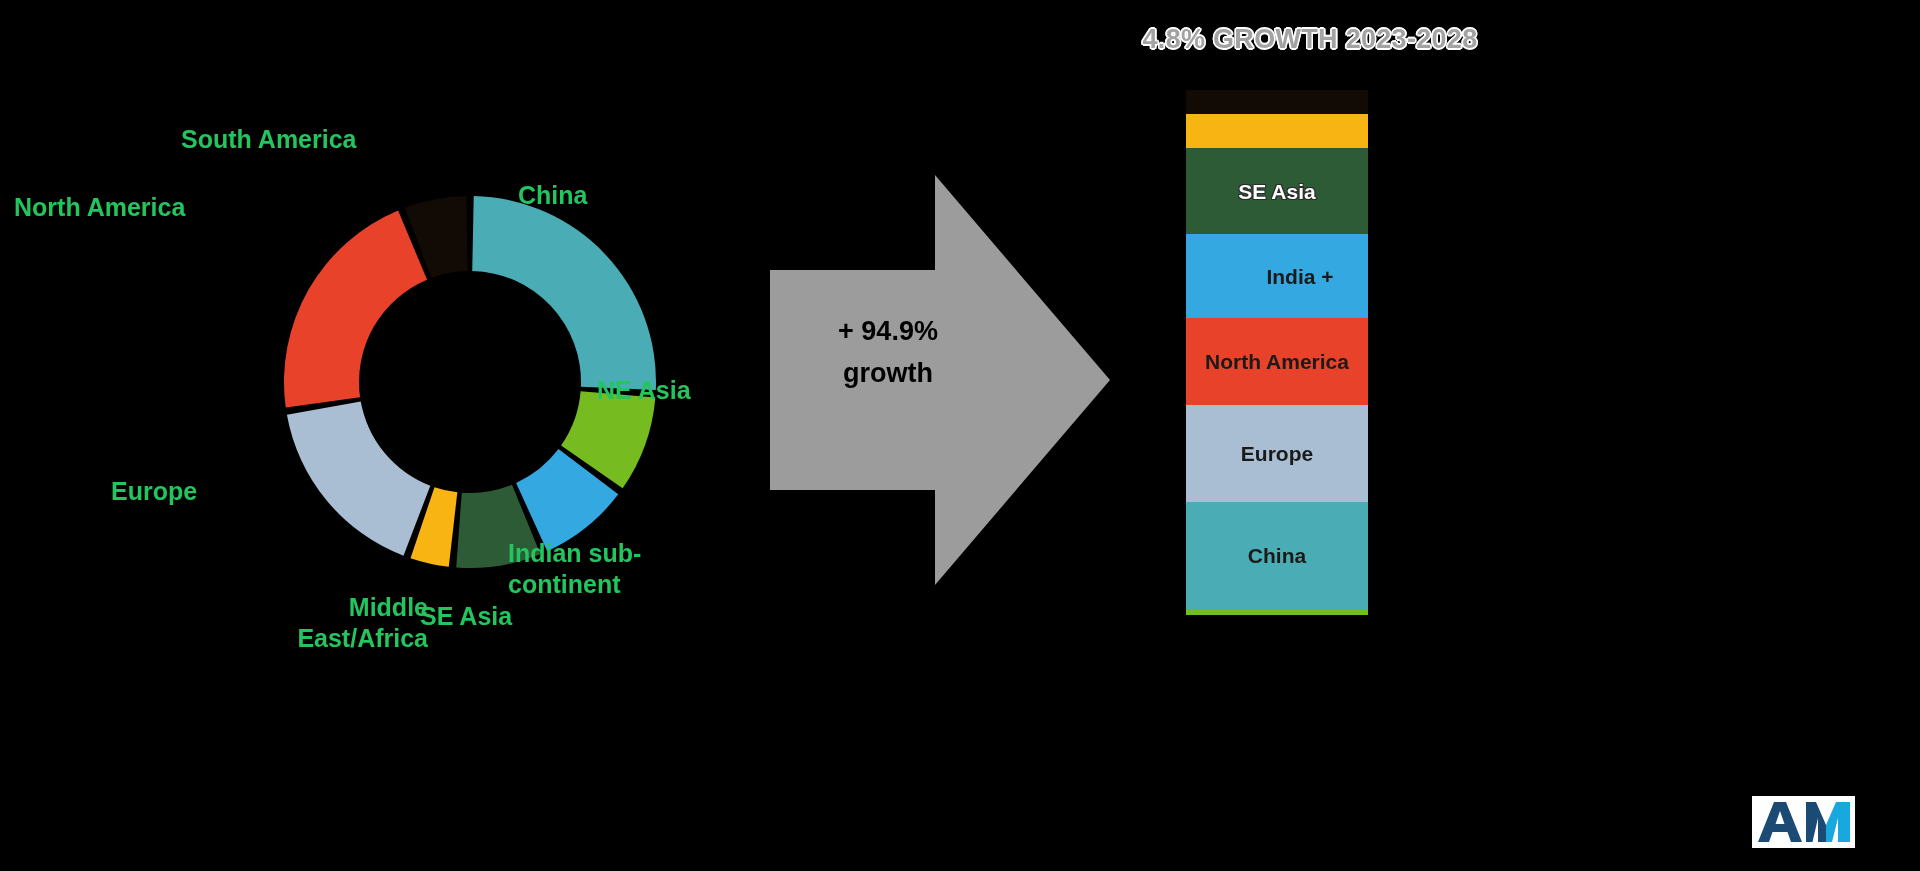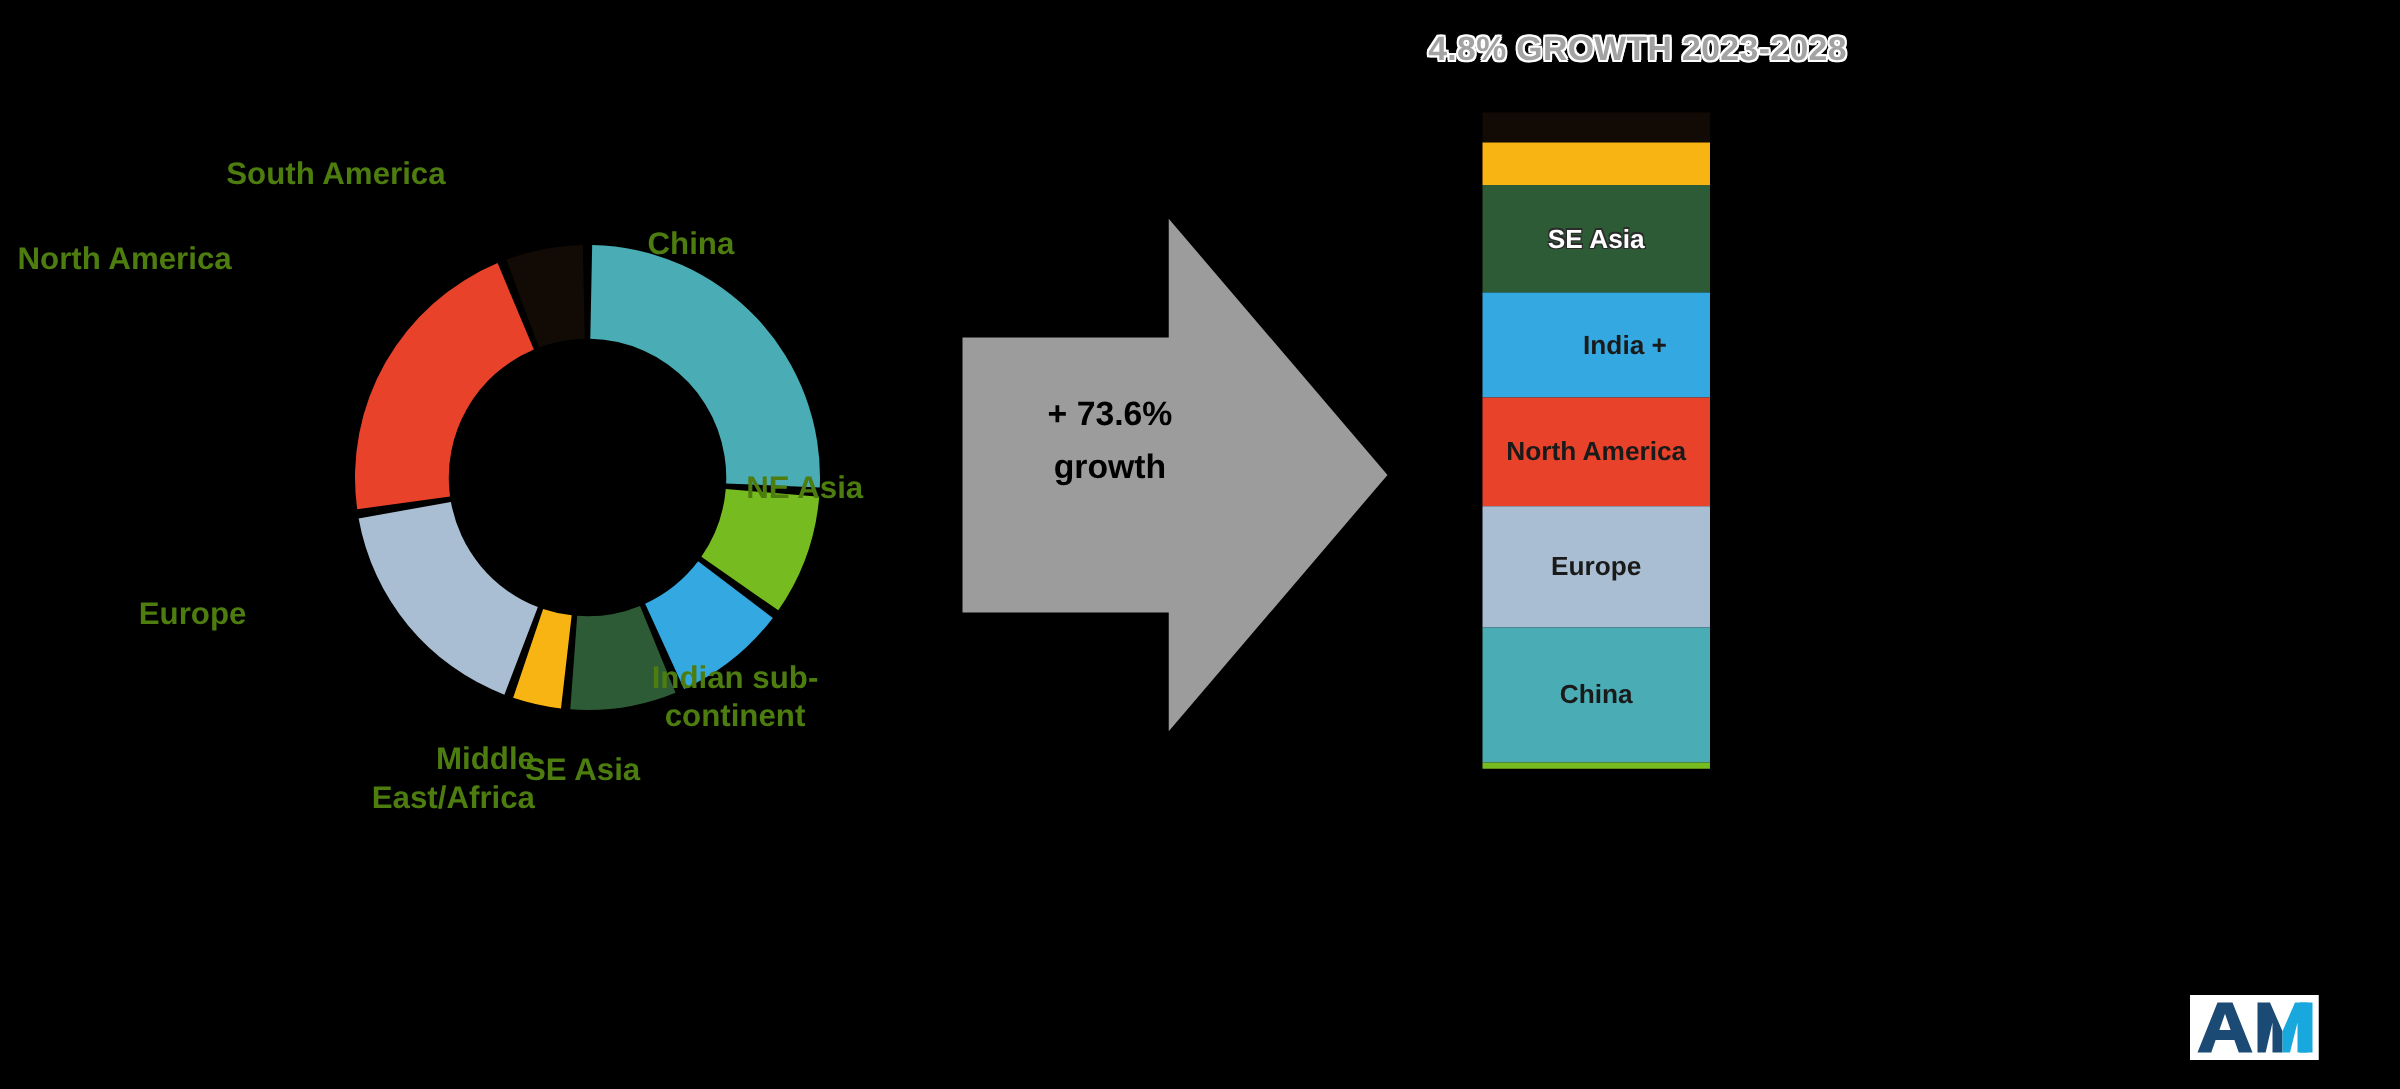--- a/index.html
+++ b/index.html
@@ -14,28 +14,28 @@
 
   .panel-title{position:absolute;left:30px;top:22px;width:688px;text-align:center;
     color:#1c4076;font-weight:bold;font-size:26.5px;line-height:34px;letter-spacing:.2px;
     text-transform:uppercase;}
 
   
   .donut-wrap{position:absolute;left:0px;top:0px;width:768px;height:700px;}
   .donut-svg{position:absolute;left:0;top:0;}
 
   
-  .dlabel{position:absolute;color:#4d7c0f;font-weight:bold;font-size:25px;line-height:31px;
+  .dlabel{position:absolute;color:#22c55e;font-weight:bold;font-size:25px;line-height:31px;
      white-space:nowrap;}
 
   #lbl-south-america{left:181px;top:124px;}
   #lbl-north-america{left:14px;top:192px;}
   #lbl-china{left:518px;top:180px;}
   #lbl-ne-asia{left:597px;top:375px;}
-  #lbl-indian{left:508px;top:527px;width:160px;text-align:center;white-space:normal;}
+  #lbl-indian{left:508px;top:538px;width:160px;text-align:left;white-space:normal;}
   #lbl-europe{left:111px;top:476px;}
   #lbl-middle-east{left:258px;top:592px;width:170px;text-align:right;white-space:normal;}
   #lbl-se-asia{left:420px;top:601px;}
 
   
   .arrow-wrap{position:absolute;left:760px;top:160px;width:370px;height:440px;}
   .arrow-text{position:absolute;left:793px;top:310px;width:190px;text-align:center;
      color:#000000;font-weight:bold;font-size:27px;line-height:42px;}
 
   
@@ -99,21 +99,21 @@
   <div class="dlabel" id="lbl-europe">Europe</div>
   <div class="dlabel" id="lbl-middle-east">Middle East/Africa</div>
   <div class="dlabel" id="lbl-se-asia">SE Asia</div>
 
   <div class="arrow-wrap">
     <svg width="370" height="440" viewBox="0 0 370 440">
       <polygon id="arrow-poly" points="10,110 175,110 175,15 350,220 175,425 175,330 10,330" fill="#9c9c9c"></polygon>
     </svg>
   </div>
   <div class="arrow-text">
-    <div>+ 73.6%</div>
+    <div>+ 94.9%</div>
     <div>growth</div>
   </div>
 
   <div class="right-title">4.8% GROWTH 2023-2028</div>
 
   <div class="stack" id="stacked-bar">
       <div class="seg white-txt" style="flex: 0 0 4.5%; background: rgb(18, 11, 5);"></div>
       <div class="seg dark-txt" style="flex: 0 0 6.5%; background: rgb(248, 180, 18);"></div>
       <div class="seg white-txt" style="flex: 0 0 16.5%; background: rgb(44, 91, 54);">
         <span>SE Asia</span>

